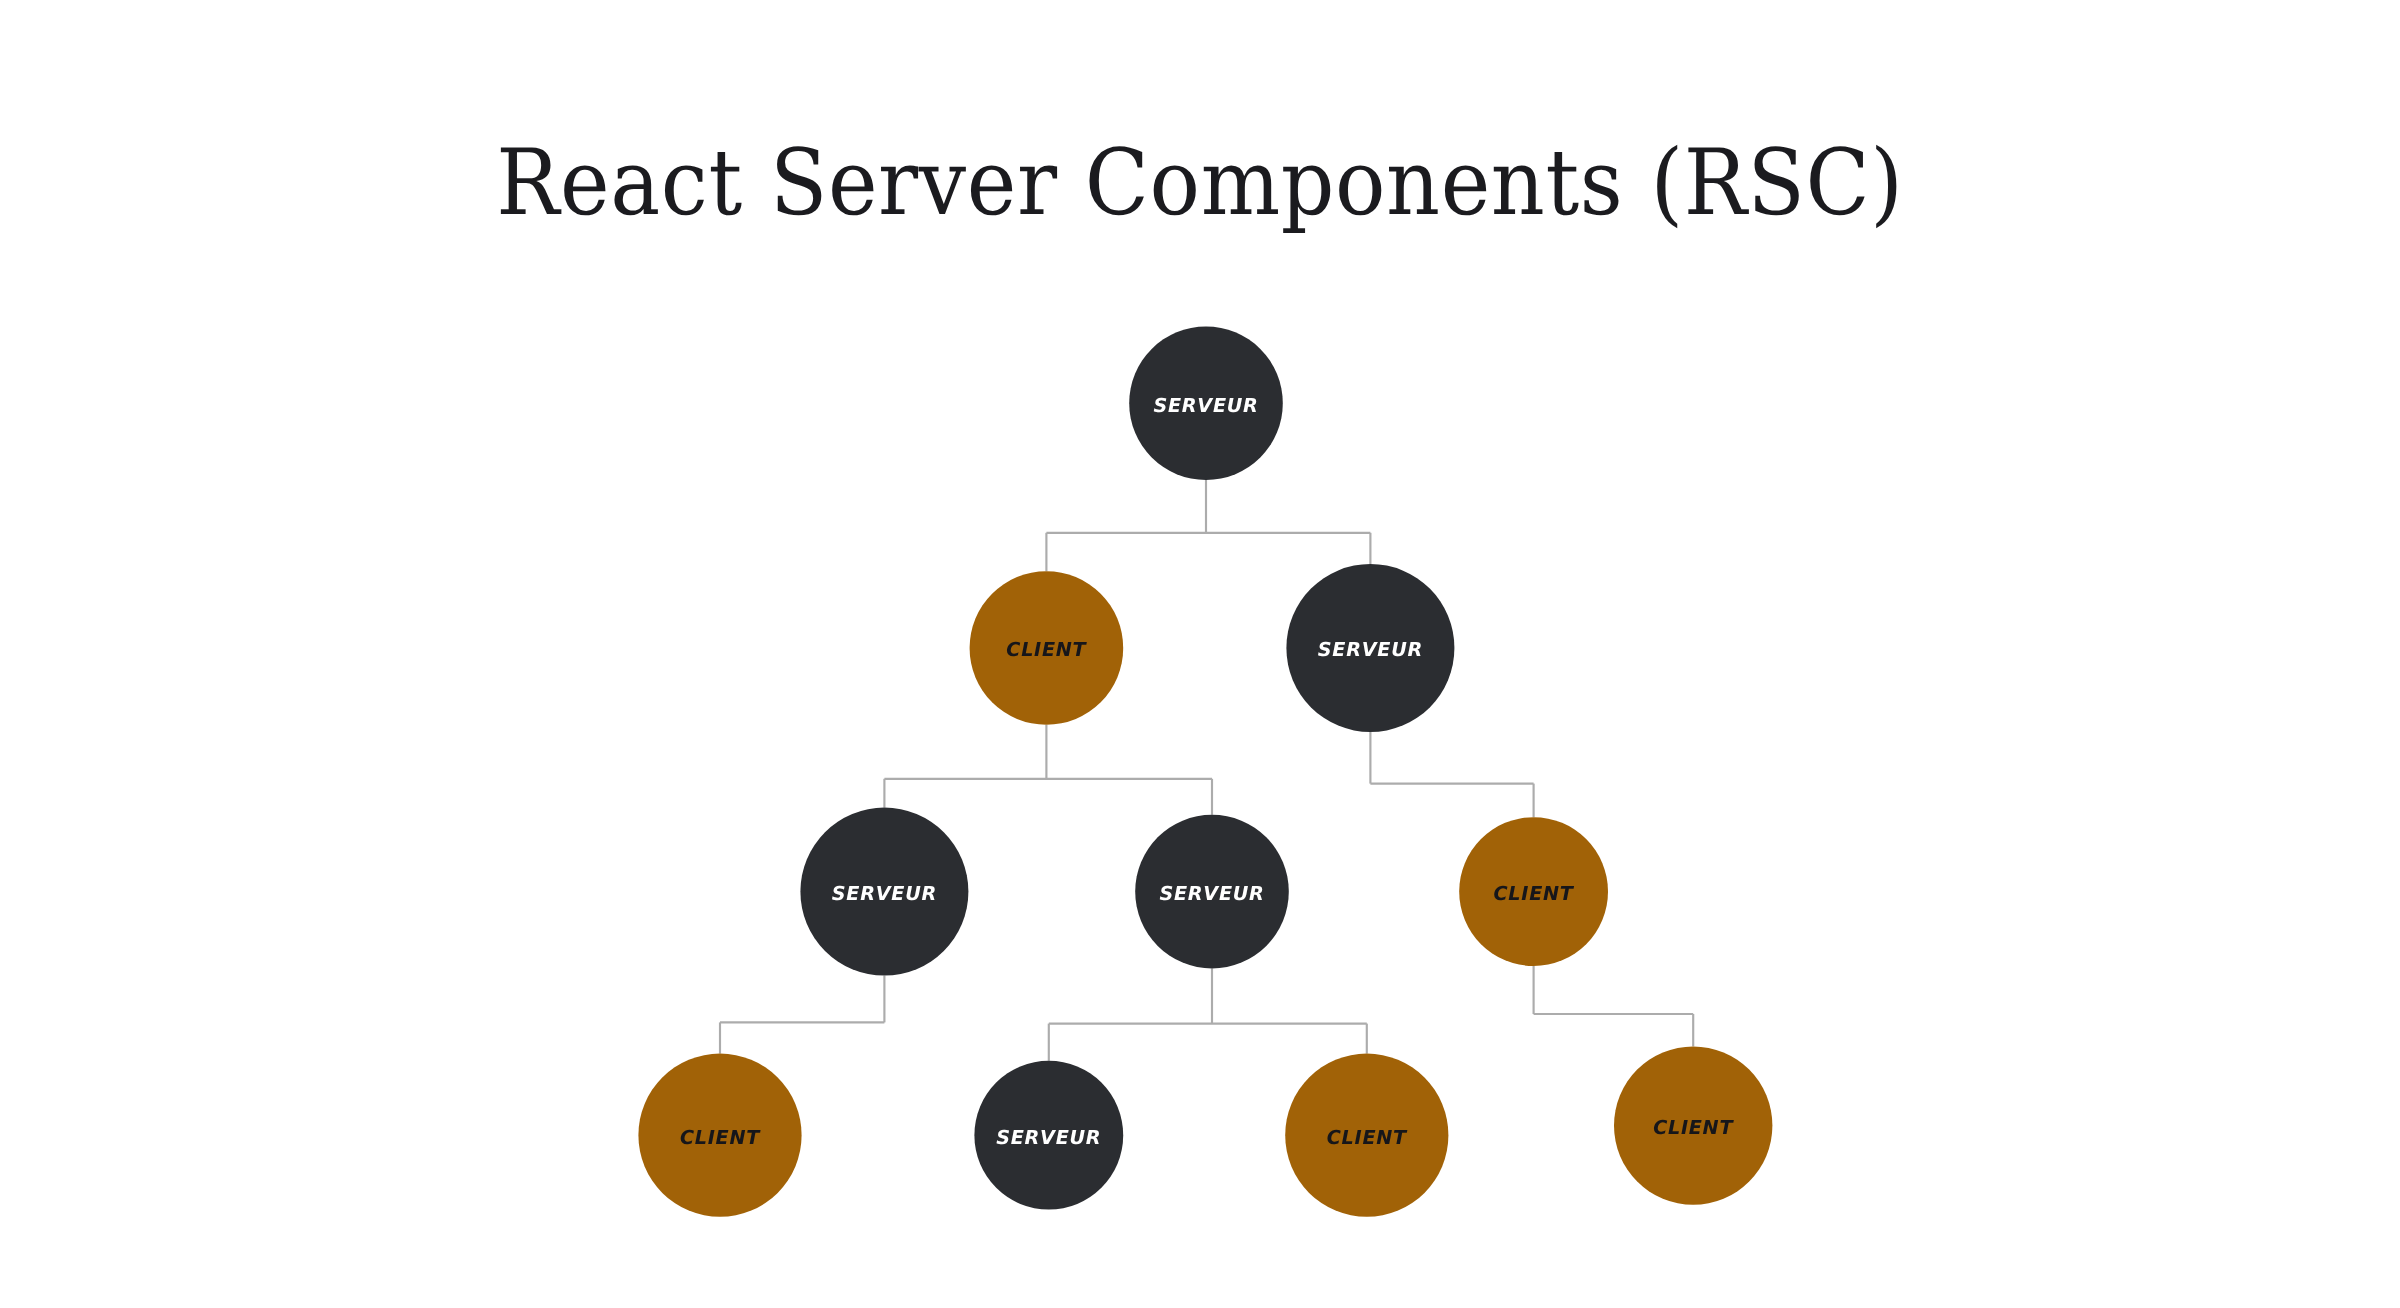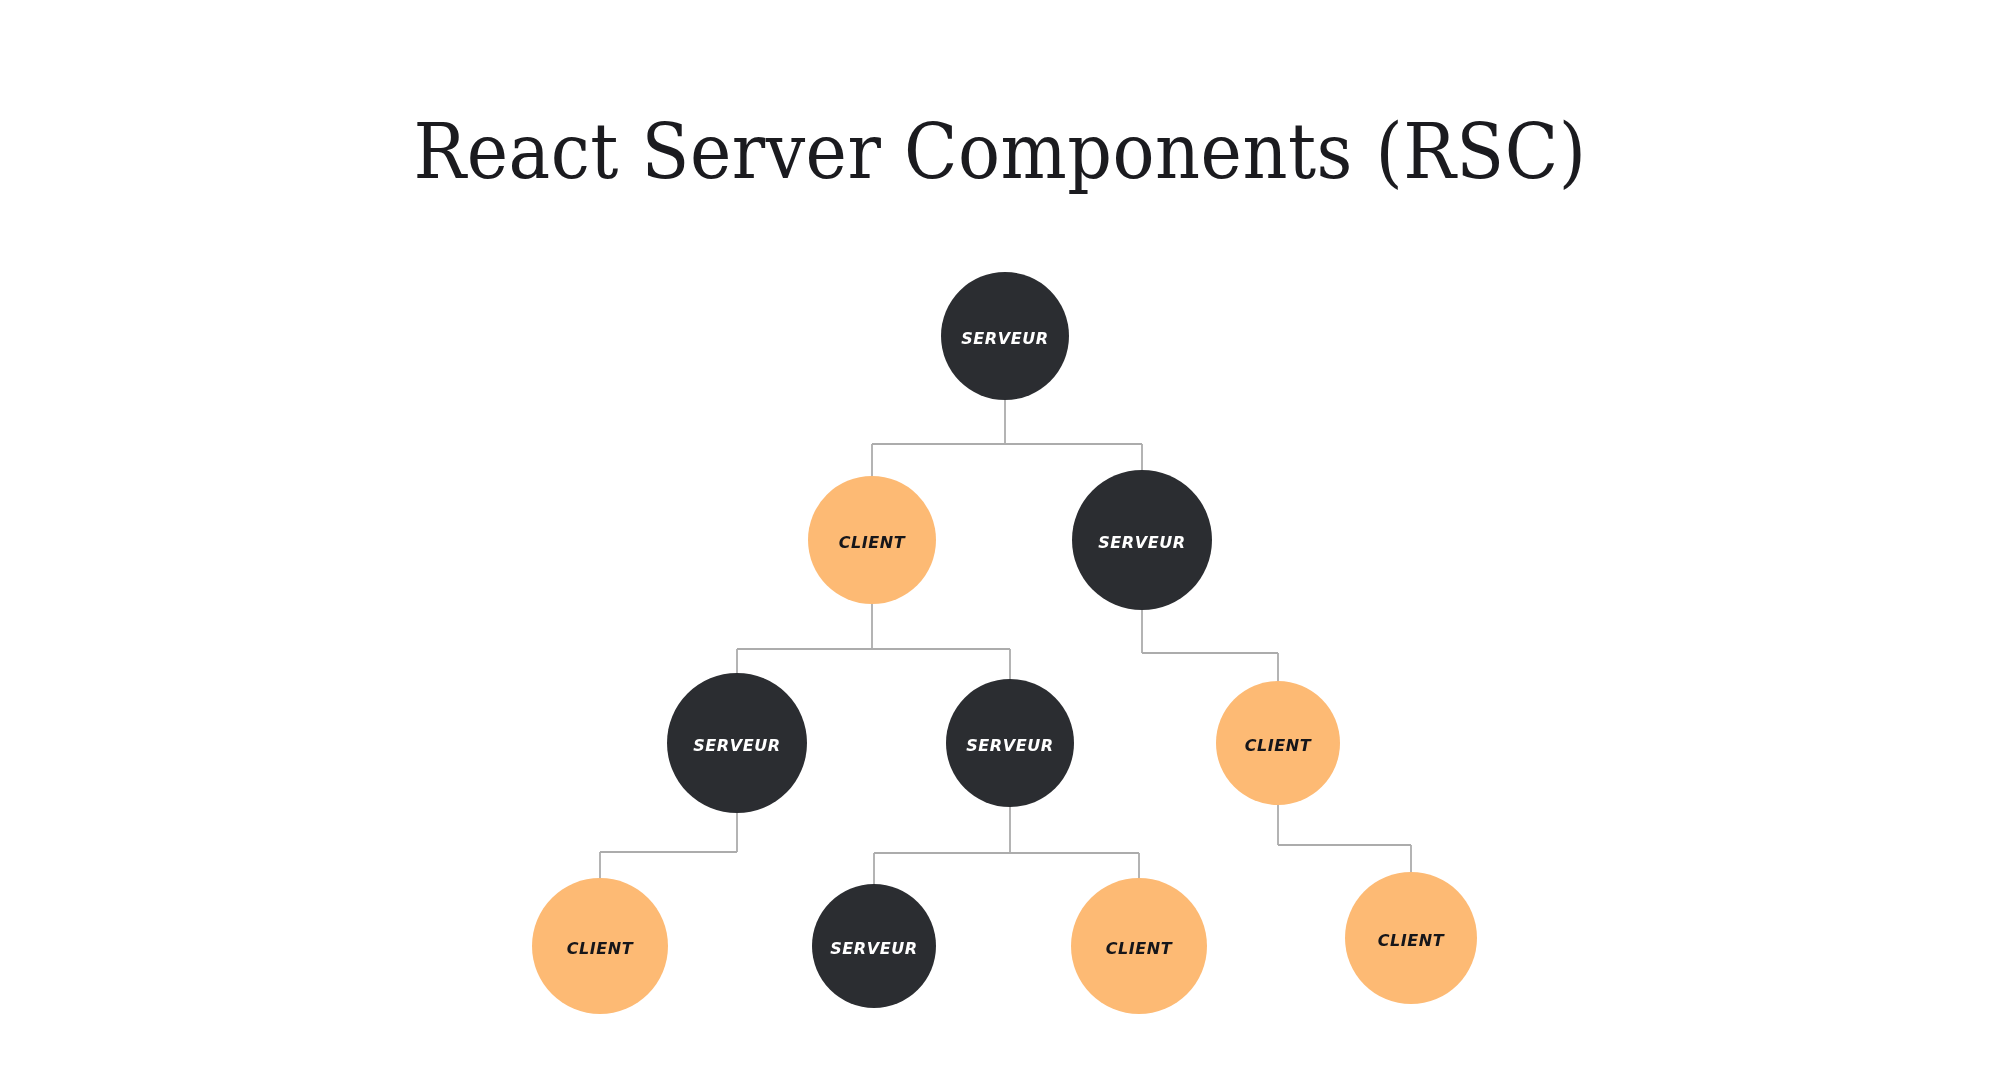--- a/index.html
+++ b/index.html
@@ -91,21 +91,21 @@
     font-variant: small-caps;
     text-transform: lowercase;
   }
   .node.server {
     background: #2b2d31;
   }
   .node.server .node-label {
     color: #ffffff;
   }
   .node.client {
-    background: #fdba74;
+    background: #a16207;
   }
   .node.client .node-label {
     color: #16161a;
   }
 </style>
 </head>
 <body>
 
 <div id="slide">
 

